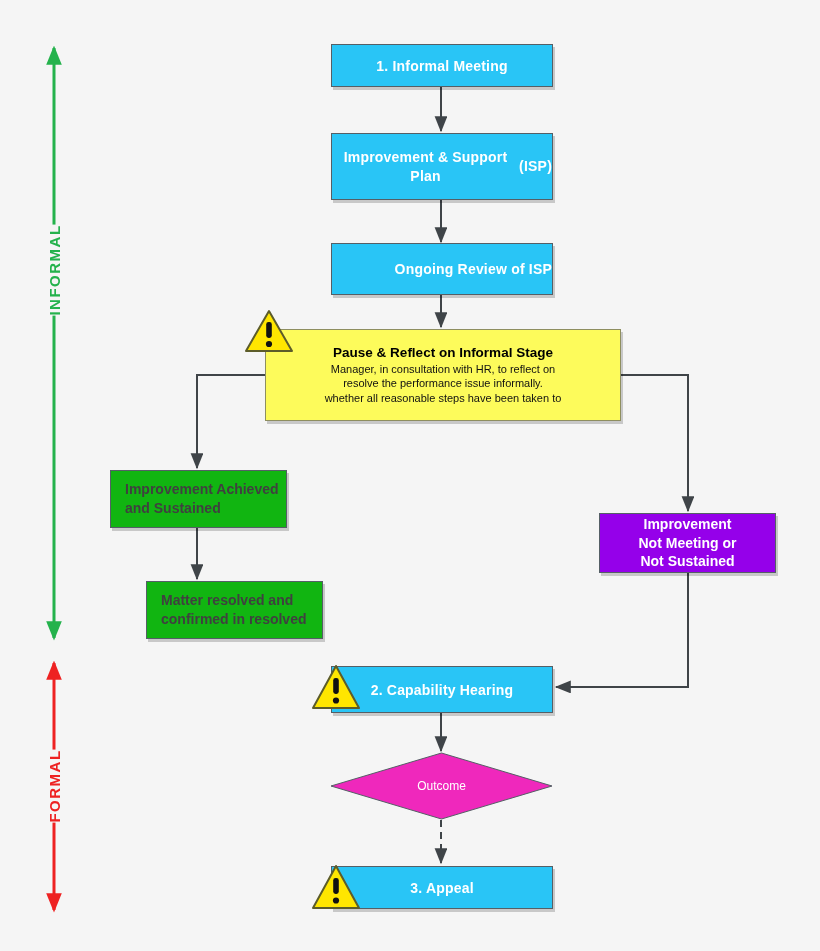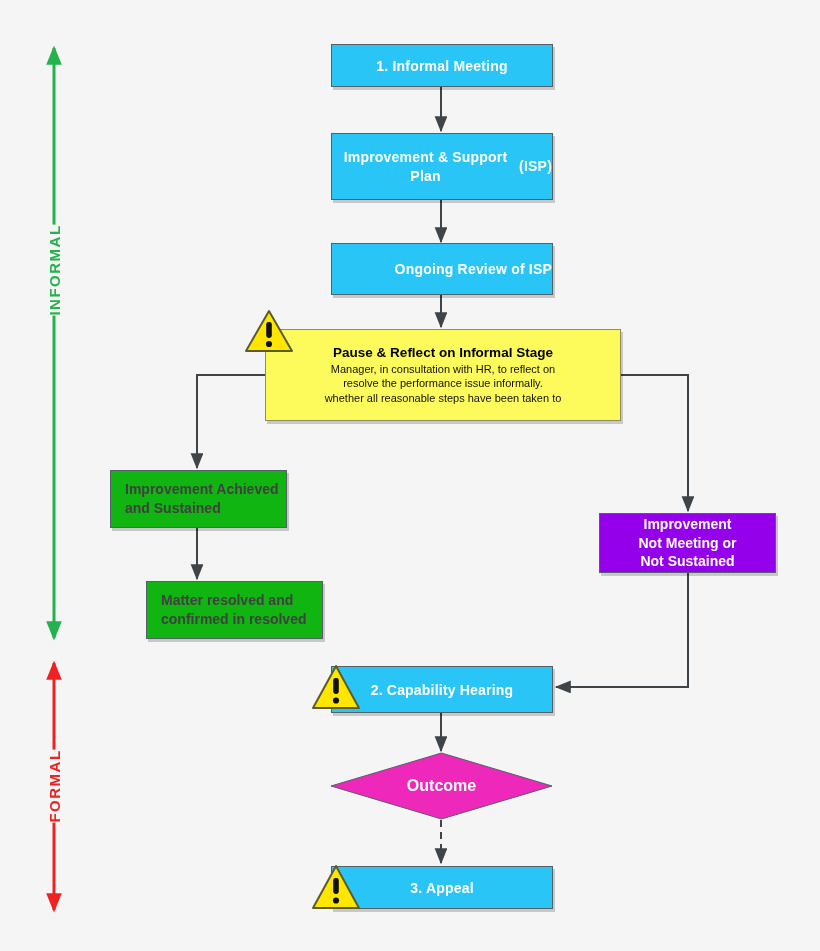--- a/index.html
+++ b/index.html
@@ -77,22 +77,22 @@
     color: #111;
   }
   .diamond-wrap {
     position: absolute;
   }
   .diamond-label {
     position: absolute;
     width: 100%;
     text-align: center;
     color: #ffffff;
-    font-weight: bold;
-    font-size: 16px;
+    font-weight: normal;
+    font-size: 12px;
     top: 50%;
     transform: translateY(-50%);
     pointer-events: none;
   }
   .warn {
     position: absolute;
     pointer-events: none;
   }
   .axis-label {
     position: absolute;

